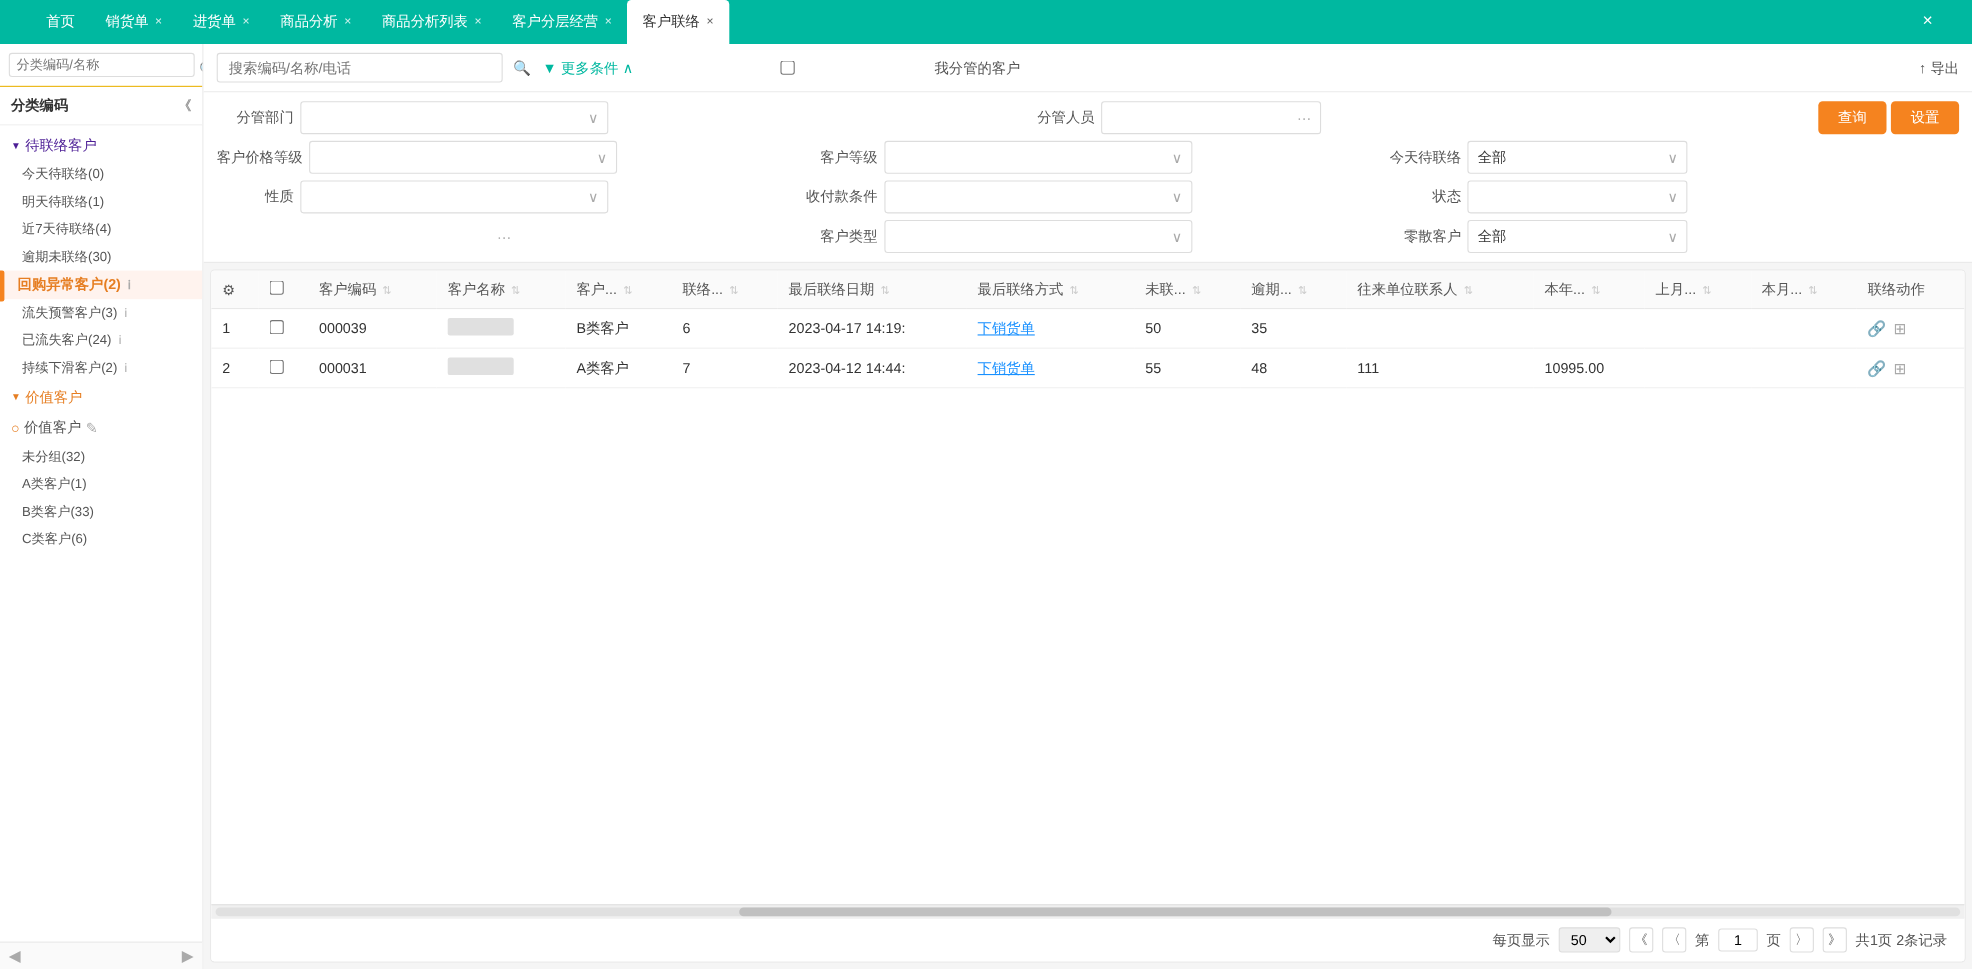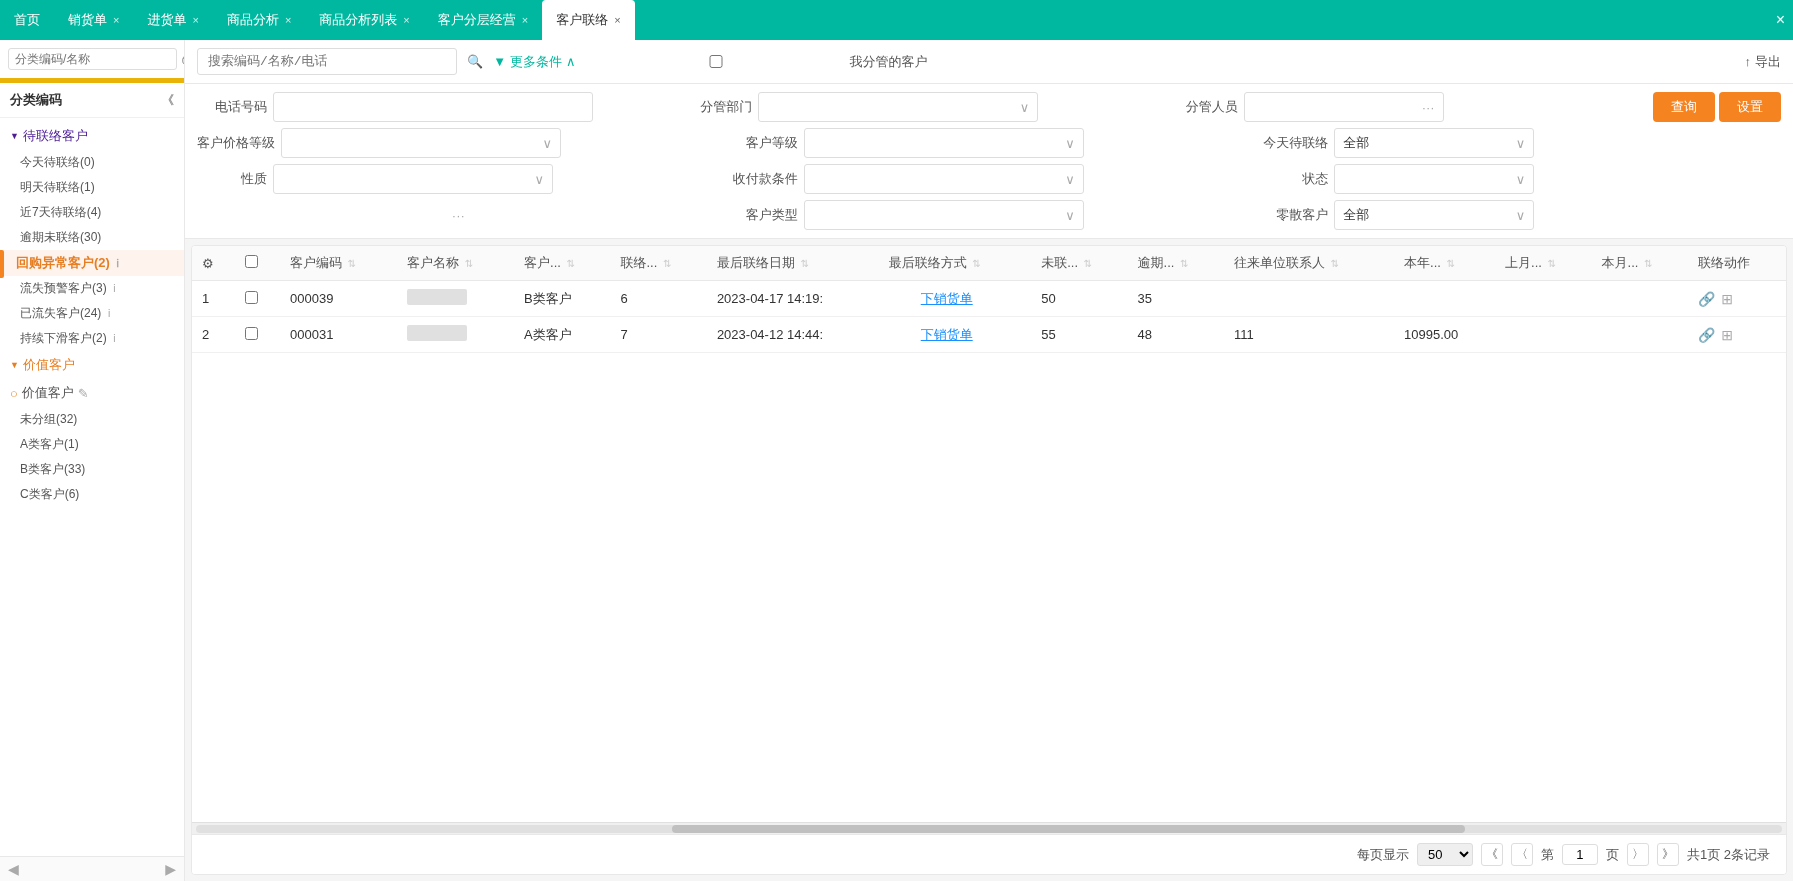--- a/index.html
+++ b/index.html
@@ -4,21 +4,21 @@
   <style>
     * { box-sizing: border-box; margin: 0; padding: 0; font-family: 'Microsoft YaHei', Arial, sans-serif; font-size: 13px; }
     body { background: #f5f5f5; overflow: hidden; width: 1793px; height: 881px; }
 
     
     .top-nav {
       background: #00b8a0;
       display: flex;
       align-items: center;
       height: 40px;
-      padding: 0 0;
+      padding: 0 28px;
       color: white;
     }
     .top-nav .nav-item {
       padding: 0 14px;
       height: 40px;
       display: flex;
       align-items: center;
       cursor: pointer;
       color: white;
       font-size: 13px;
@@ -57,21 +57,21 @@
       background: white;
       border-right: 1px solid #e8e8e8;
       display: flex;
       flex-direction: column;
       overflow: hidden;
     }
     .sidebar-search {
       display: flex;
       align-items: flex-end;
       padding: 8px;
-      border-bottom: 5px solid #eab308;
+      border-bottom: 1px solid #eab308;
     }
     .sidebar-search input {
       border: 1px solid #ddd;
       border-radius: 3px;
       padding: 3px 6px;
       font-size: 12px;
       flex: 1;
       outline: none;
     }
     .sidebar-search .search-btn {
@@ -187,21 +187,20 @@
       gap: 10px;
       border-bottom: 1px solid #e8e8e8;
     }
     .filter-bar input {
       border: 1px solid #ddd;
       border-radius: 3px;
       padding: 5px 10px;
       font-size: 13px;
       width: 260px;
       outline: none;
-      font-family: Liberation Mono, monospace;
     }
     .filter-search-btn {
       color: #666;
       cursor: pointer;
     }
     .more-filters-btn {
       display: flex;
       align-items: center;
       gap: 4px;
       color: #00b8a0;
@@ -338,21 +337,20 @@
     }
     .data-table tbody td {
       padding: 8px 10px;
       color: #333;
       white-space: nowrap;
     }
     .link-text {
       color: #1890ff;
       text-decoration: underline;
       cursor: pointer;
-      margin-left: 32px;
     }
     .row-actions {
       display: flex;
       gap: 6px;
     }
     .row-action-icon {
       color: #aaa;
       cursor: pointer;
       font-size: 14px;
     }
@@ -560,24 +558,20 @@
       <div class="filter-spacer"></div>
       <div class="export-btn">
         <span>↑</span>
         <span>导出</span>
       </div>
     </div>
 
     <div class="adv-filters">
 
       <div class="filter-row">
-        <div class="filter-section">
-          <span class="filter-label">电话号码</span>
-          <input class="filter-input" style="width: 320px;">
-        </div>
         <div class="filter-section">
           <span class="filter-label">分管部门</span>
           <div class="filter-select" style="min-width:280px;">
             <span></span>
             <span class="arrow">∨</span>
           </div>
         </div>
         <div class="filter-section">
           <span class="filter-label">分管人员</span>
           <div class="filter-select" style="min-width:200px;">

